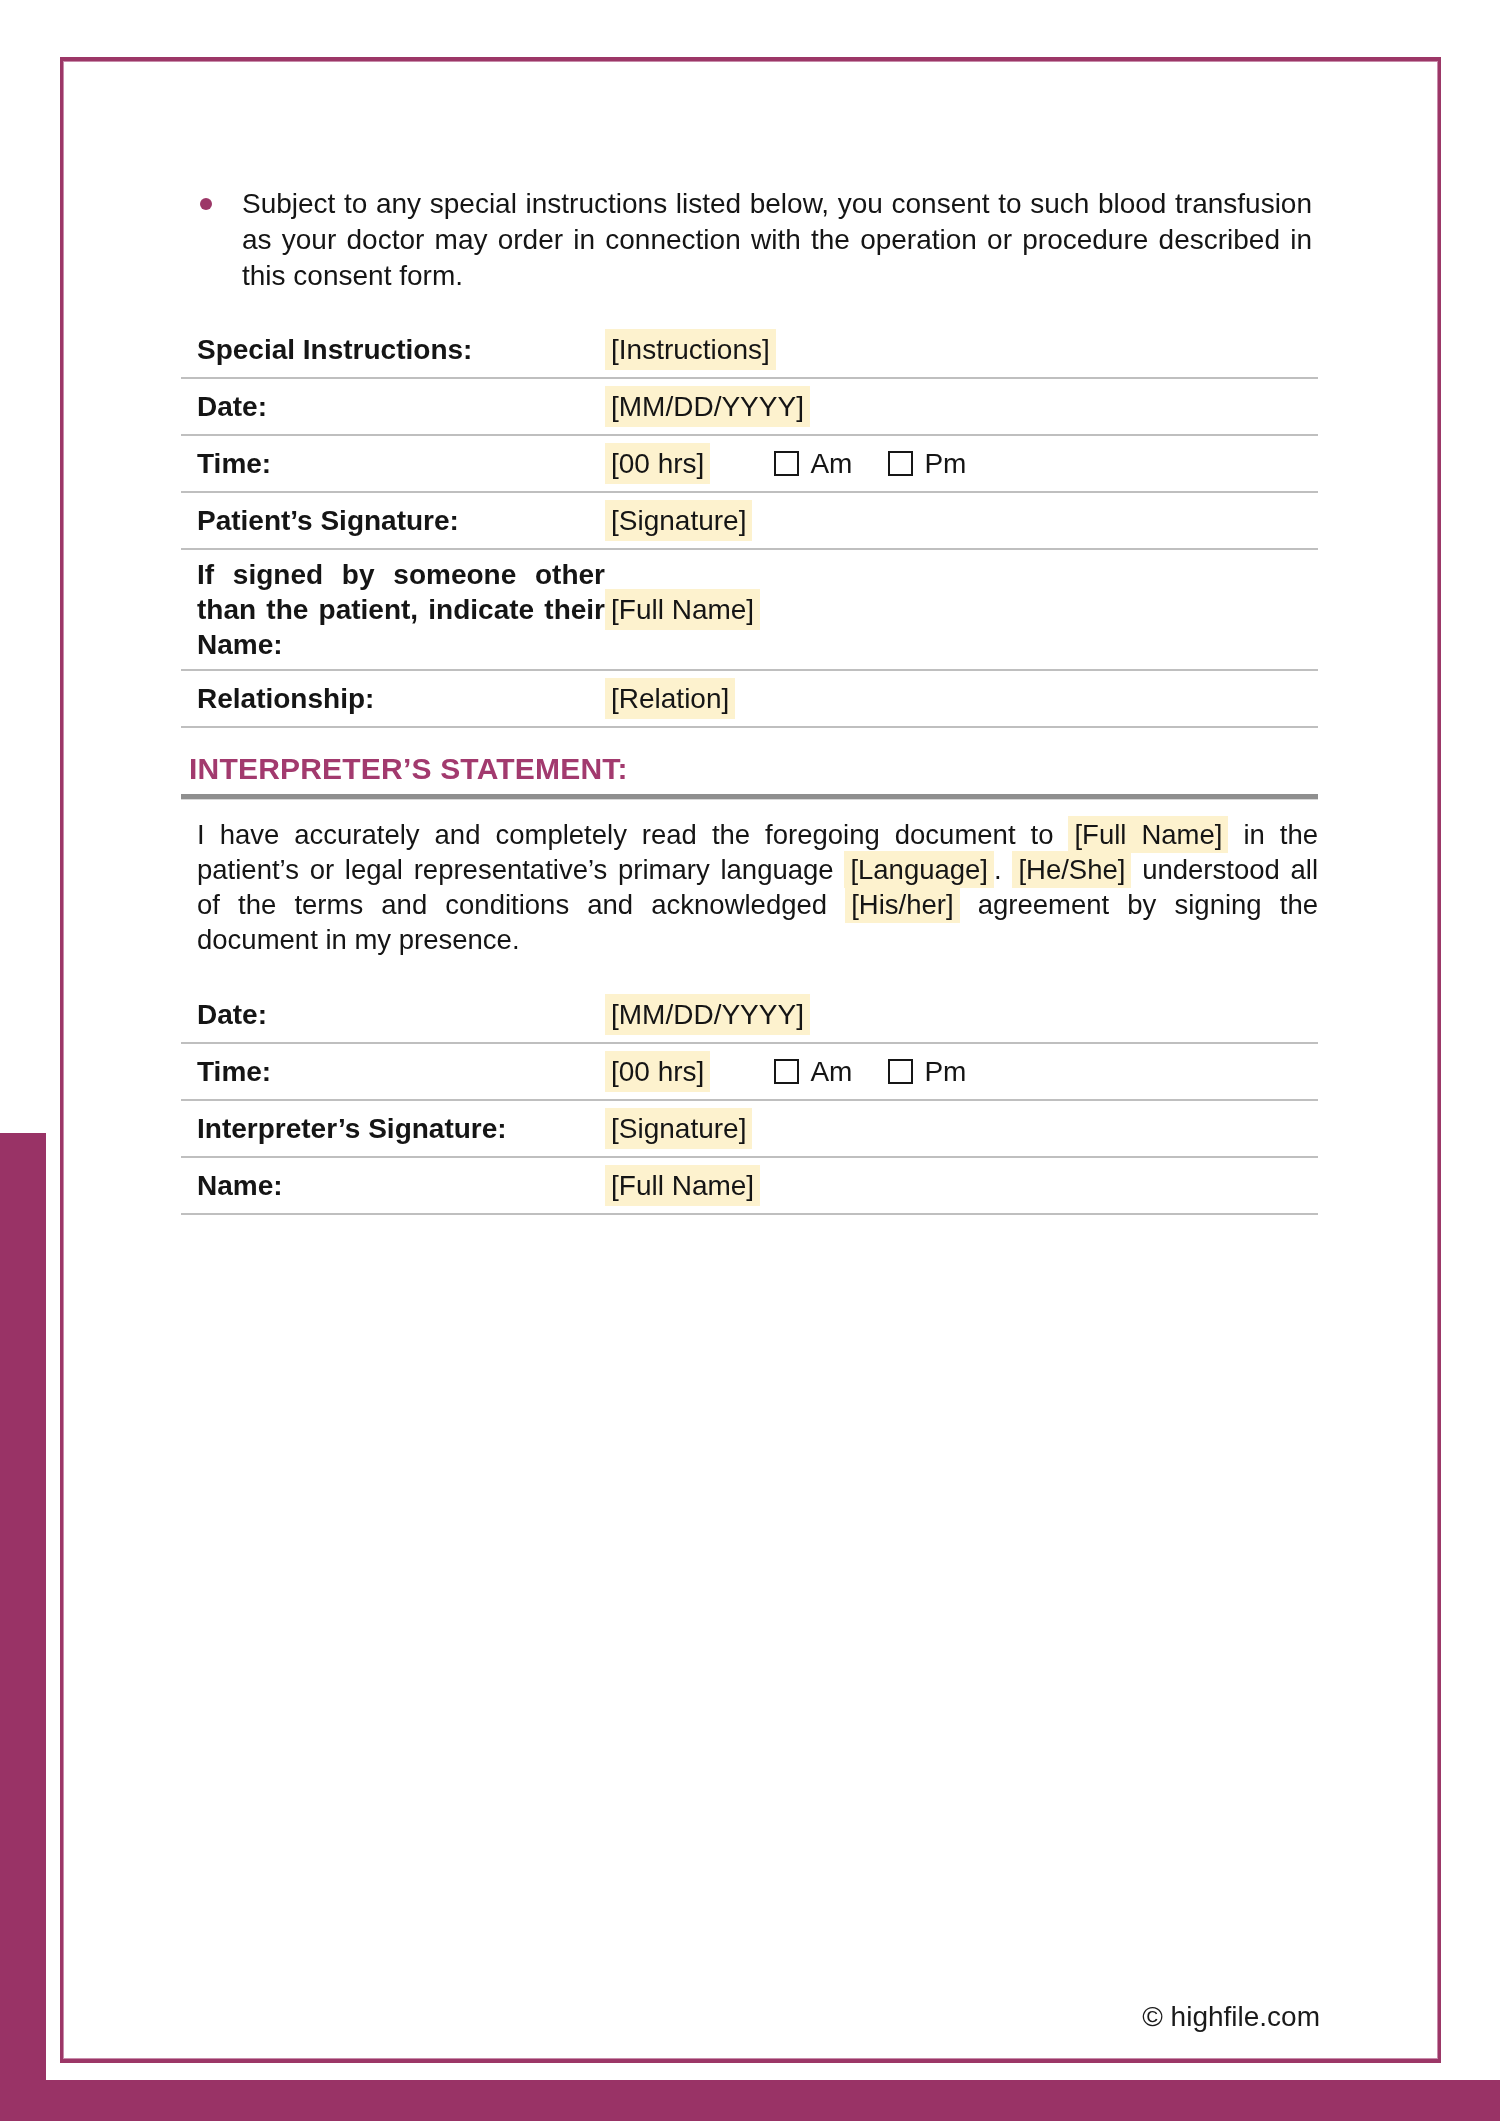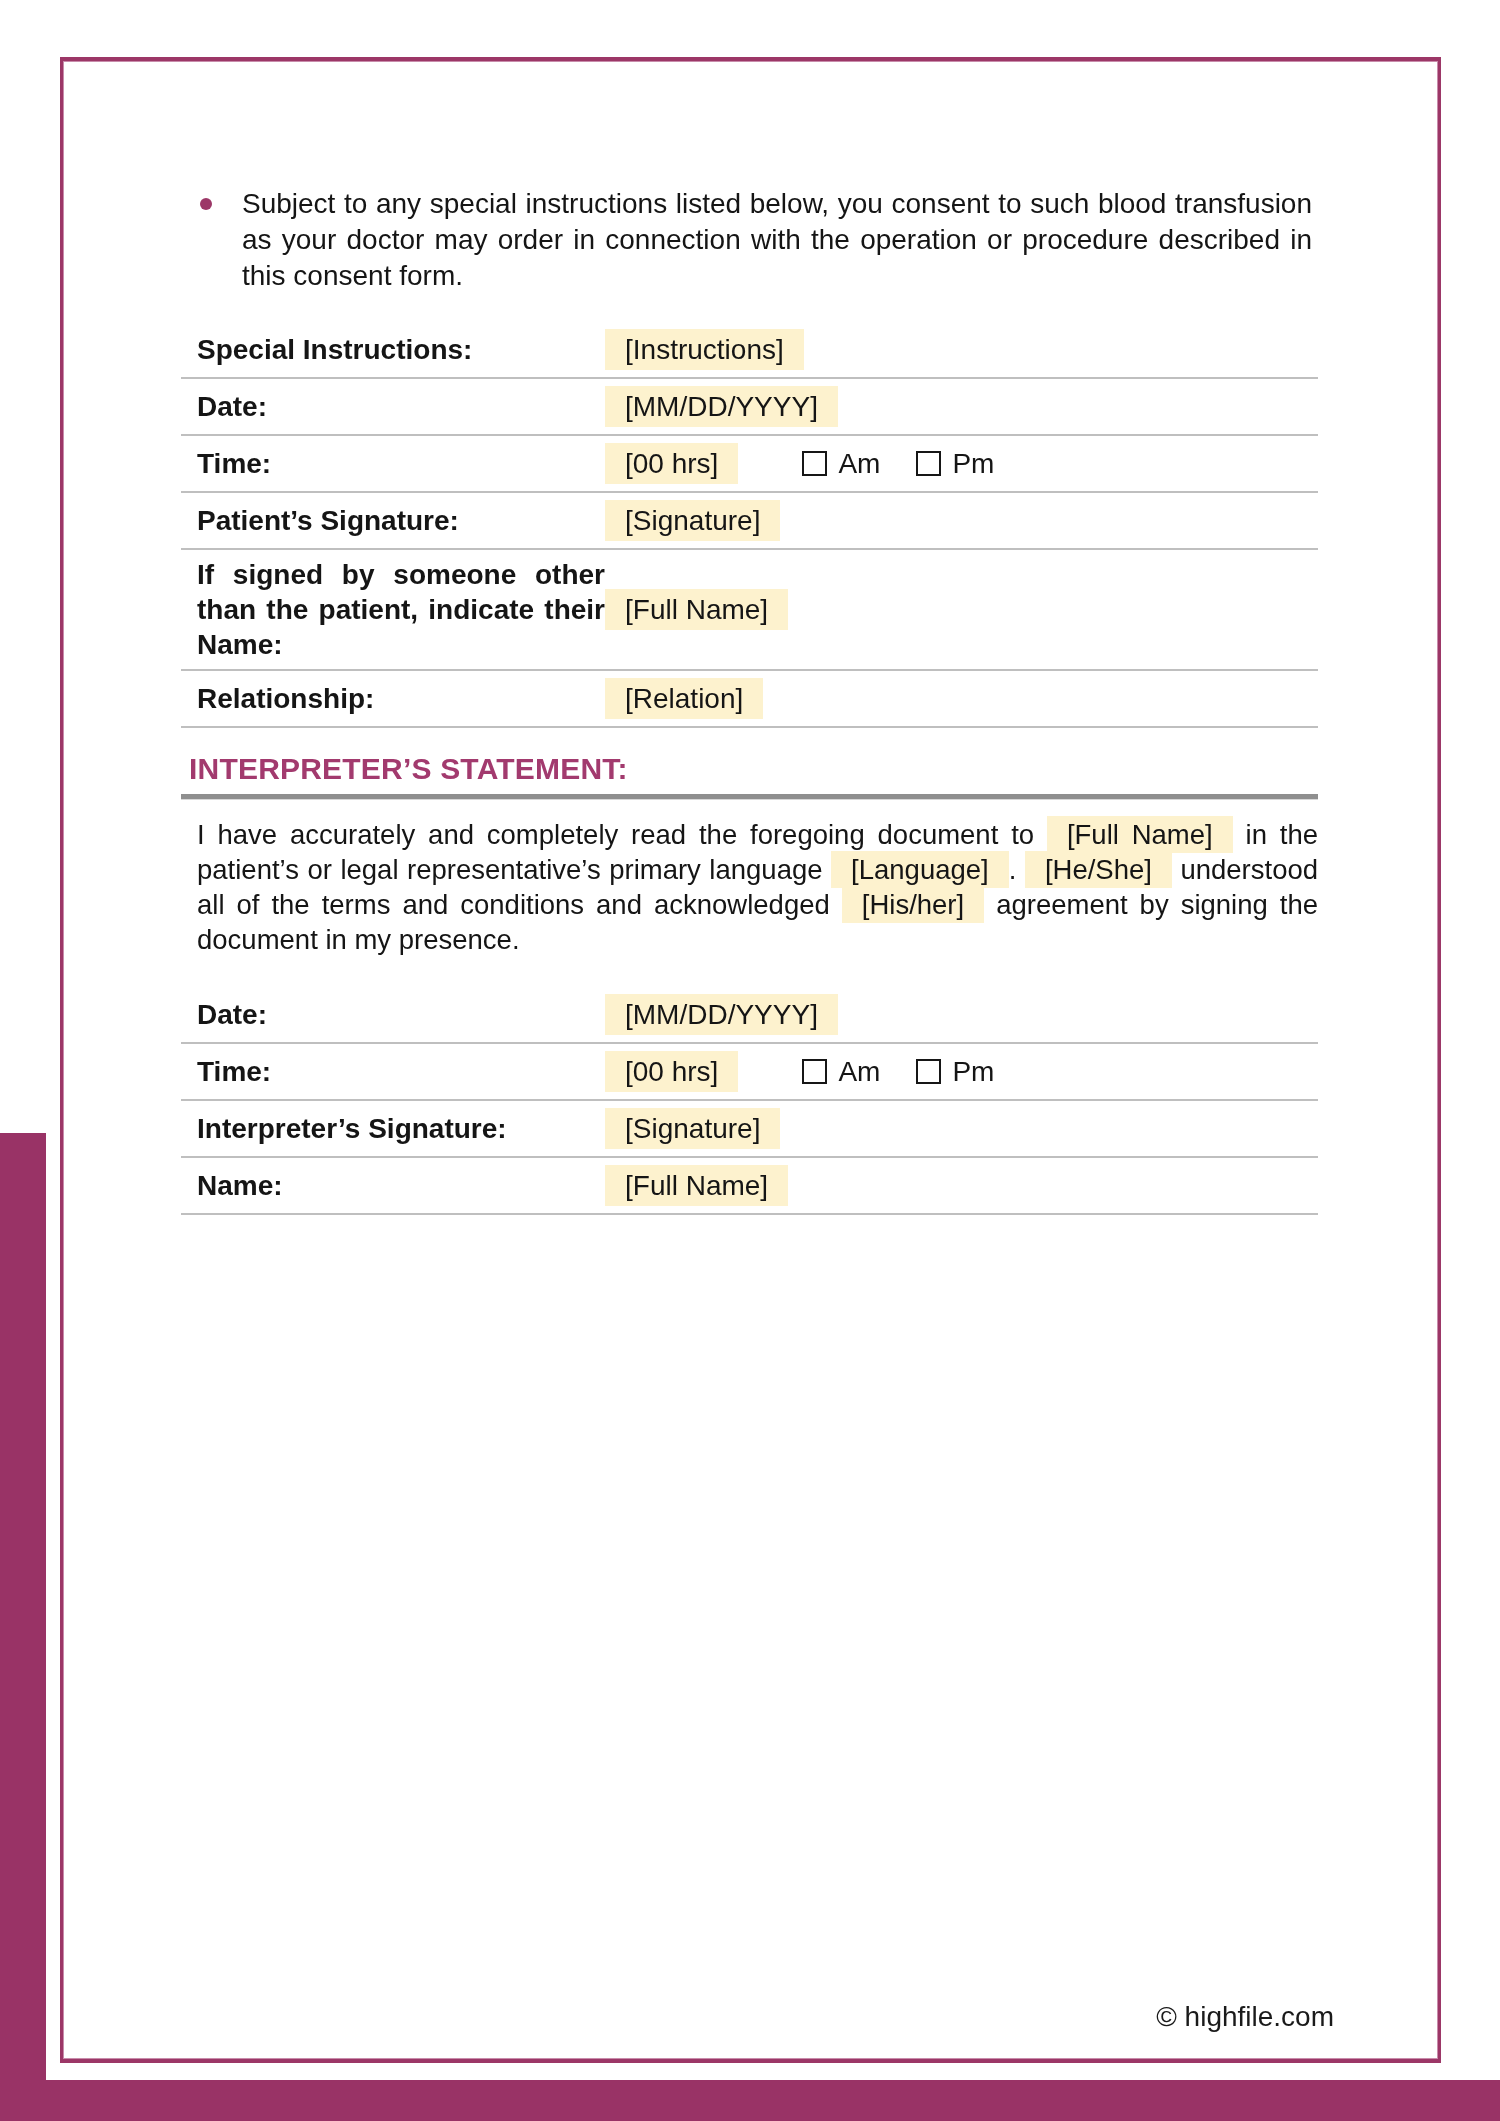--- a/index.html
+++ b/index.html
@@ -43,21 +43,21 @@
   }
   .flabel {
     flex:none; width:408px; padding-left:16px;
     font-weight:bold; font-size:28px; line-height:35px;
     text-align:justify;
   }
   .fvalue {
     display:flex; align-items:center;
     font-size:28px; line-height:35px;
   }
-  .hl { background:var(--highlight,#fdf2ce); padding:3px 20px; white-space:nowrap; }
+  .hl { background:var(--highlight,#fdf2ce); padding:3px 6px; white-space:nowrap; }
 
   .cbg { display:inline-flex; align-items:center; margin-left:64px; }
   .cbg + .cbg { margin-left:36px; }
   .cbox {
     display:inline-block; width:21px; height:21px;
     border:2px solid #161616; background:#fff;
   }
   .cblabel { margin-left:11px; }
 
   h2.section-heading {
@@ -69,21 +69,21 @@
     background:var(--rule,#8f8f8f);
     border-bottom:1px solid #d8d8d8;
   }
   .statement {
     margin:17px 0 0 16px; width:1121px;
     font-size:27.5px; line-height:35px; text-align:justify;
   }
   .t2 { margin-top:30px; }
 
   .footer {
-    position:absolute; top:2001px; right:166px;
+    position:absolute; top:2001px; right:180px;
     font-size:28px; color:#1a1a1a;
   }
 </style>
 </head>
 <body style="--maroon: #993366; --frame: #9c3767; --heading: #a23a6e; --highlight: #fdf2ce; --divider: #bfbfbf; --rule: #8f8f8f;">
 
 <div class="frame"></div>
 <div class="side-block"></div>
 <div class="bottom-bar"></div>
 

